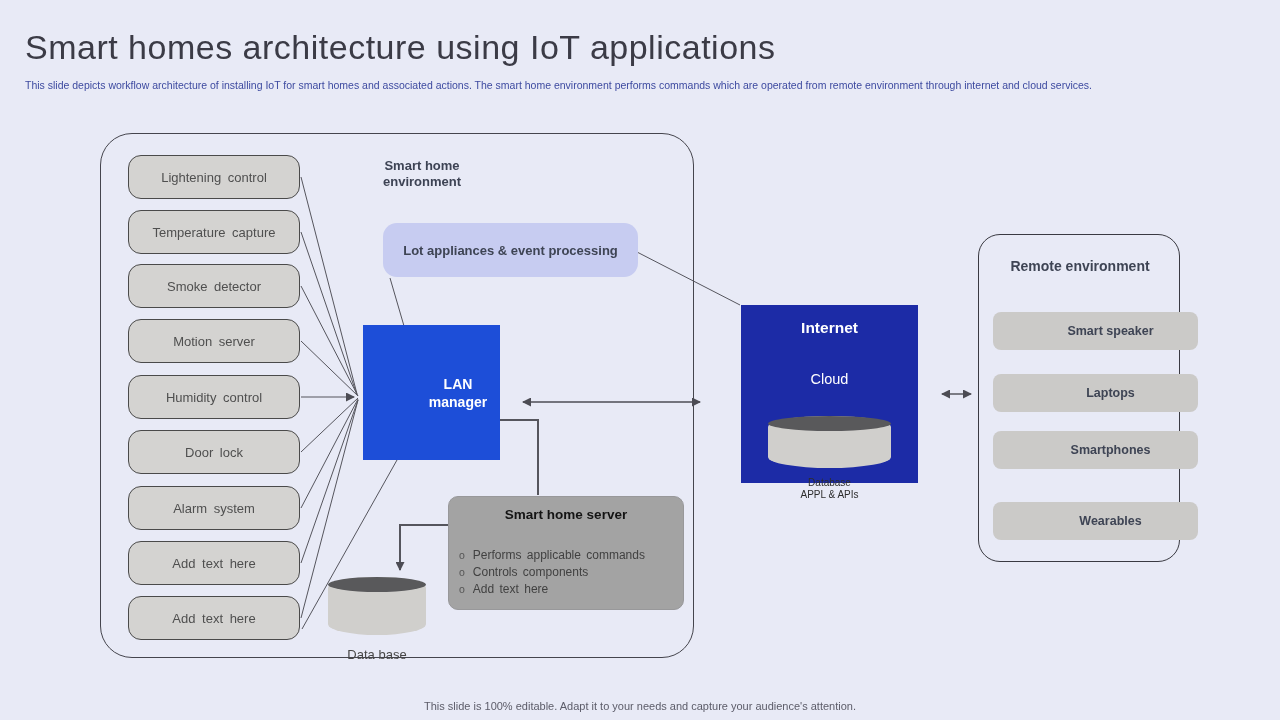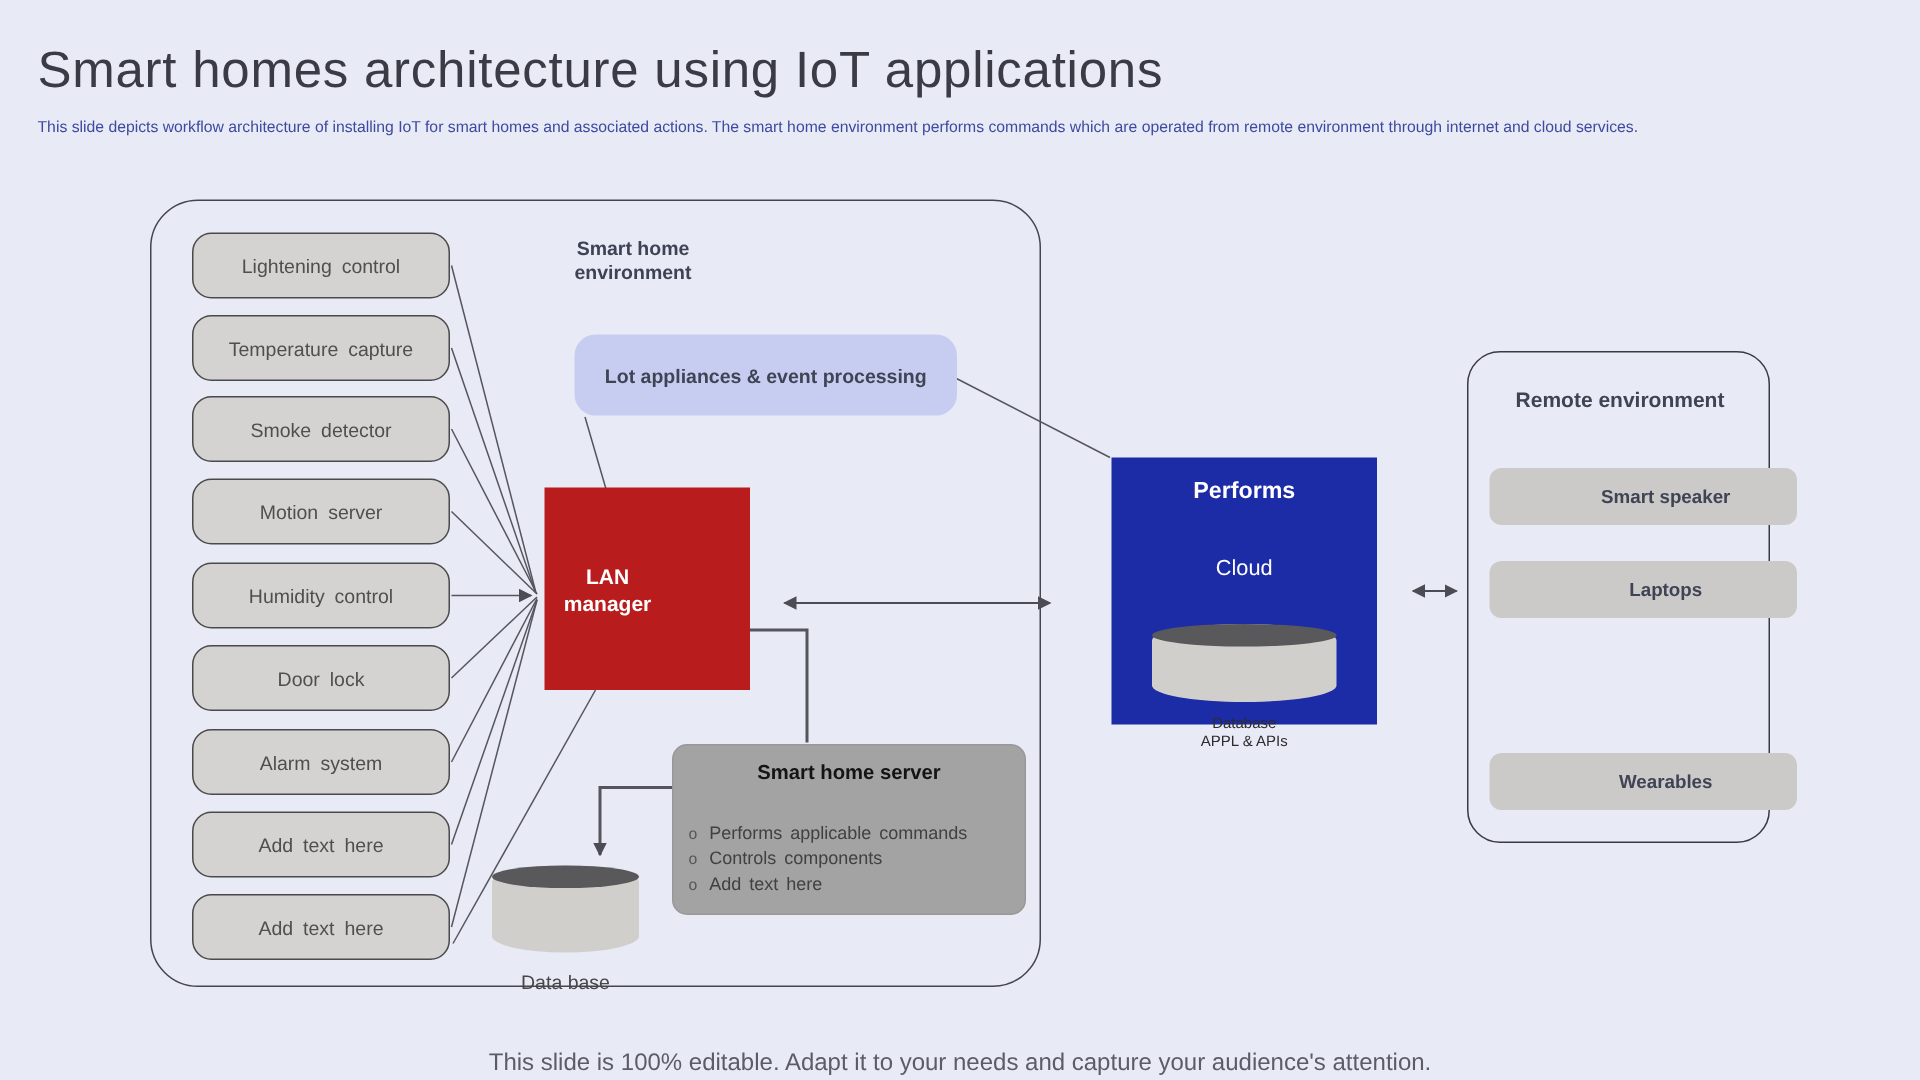--- a/index.html
+++ b/index.html
@@ -33,22 +33,22 @@
     font-size:13px; color:#4f4f4f; word-spacing:3px;
   }
   .lot-box{
     left:383px; top:223px; width:255px; height:54px;
     background:#c7ccf1; border-radius:14px;
     display:flex; align-items:center; justify-content:center;
     font-size:13px; font-weight:bold; color:#3e4454;
   }
   .lan-box{
     left:363px; top:325px; width:137px; height:135px;
-    background:#b91c1c;
-    display:flex; align-items:center; justify-content:flex-start;
+    background:#1d4ed8;
+    display:flex; align-items:center; justify-content:flex-end;
   }
   .lan-box span{width:84px; text-align:center; font-size:14px; font-weight:bold; color:#ffffff; line-height:18px;}
   .internet-box{
     left:741px; top:305px; width:177px; height:178px; background:#1c2ba6;
   }
   .internet-title{position:absolute; left:0; top:14px; width:100%; text-align:center; font-size:15.5px; font-weight:bold; color:#ffffff;}
   .cloud-title{position:absolute; left:0; top:66px; width:100%; text-align:center; font-size:14.5px; font-weight:normal; color:#ffffff;}
   .cylinder{position:absolute;}
   .cyl-body{position:absolute; left:0; right:0; top:0; bottom:0; border-radius:50% / 11px; background:#d0cfcc;}
   .cyl-top{position:absolute; left:0; right:0; top:0; height:15px; border-radius:50%; background:#59595b;}
@@ -73,21 +73,21 @@
     left:448px; top:496px; width:236px; height:114px;
     background:#a3a3a3; border:1px solid #98989a; border-radius:10px;
   }
   .server-title{position:absolute; left:0; top:10px; width:100%; text-align:center;
     font-size:13.5px; font-weight:bold; color:#141414;}
   .server-bullets{position:absolute; left:10px; top:51px; margin:0; padding:0; list-style:none;}
   .server-bullets li{display:flex; gap:8px; align-items:baseline; font-size:12px; color:#414141; margin-bottom:3px; word-spacing:2px;}
   .server-bullets li::before{content:"o"; font-size:10.5px; color:#555;}
   .footer{
     position:absolute; left:0; top:700px; width:100%; text-align:center;
-    font-size:16px; color:#5c5c69;
+    font-size:11px; color:#5c5c69;
   }
 </style>
 </head>
 <body>
 
 <div class="slide">
 
   <div class="title">Smart homes architecture using IoT applications</div>
   <div class="subtitle">This slide depicts workflow architecture of installing IoT for smart homes and associated actions. The smart home environment performs commands which are operated from remote environment through internet and cloud services.</div>
 
@@ -135,36 +135,37 @@
   <div class="shape device" style="top:541px">Add text here</div>
   <div class="shape device" style="top:596px">Add text here</div>
 
   <div class="shape lot-box">Lot appliances &amp; event processing</div>
 
   <div class="shape lan-box">
     <span>LAN manager</span>
   </div>
 
   <div class="shape internet-box">
-    <div class="internet-title">Performs</div>
+    <div class="internet-title">Internet</div>
     <div class="cloud-title">Cloud</div>
     <div class="cylinder cyl-internet">
       <div class="cyl-body"></div>
       <div class="cyl-top"></div>
       <div class="cyl-label db-apis">
         <div>Database</div>
         <div>APPL &amp; APIs</div>
       </div>
     </div>
   </div>
 
   <div class="shape remote-panel">
     <div class="remote-title">Remote environment</div>
     <div class="remote-item" style="top:77px">Smart speaker</div>
     <div class="remote-item" style="top:139px">Laptops</div>
+    <div class="remote-item" style="top:196px">Smartphones</div>
     <div class="remote-item" style="top:267px">Wearables</div>
   </div>
 
   <div class="shape server-box">
     <div class="server-title">Smart home server</div>
     <ul class="server-bullets">
       <li>Performs applicable commands</li>
       <li>Controls components</li>
       <li>Add text here</li>
     </ul>

